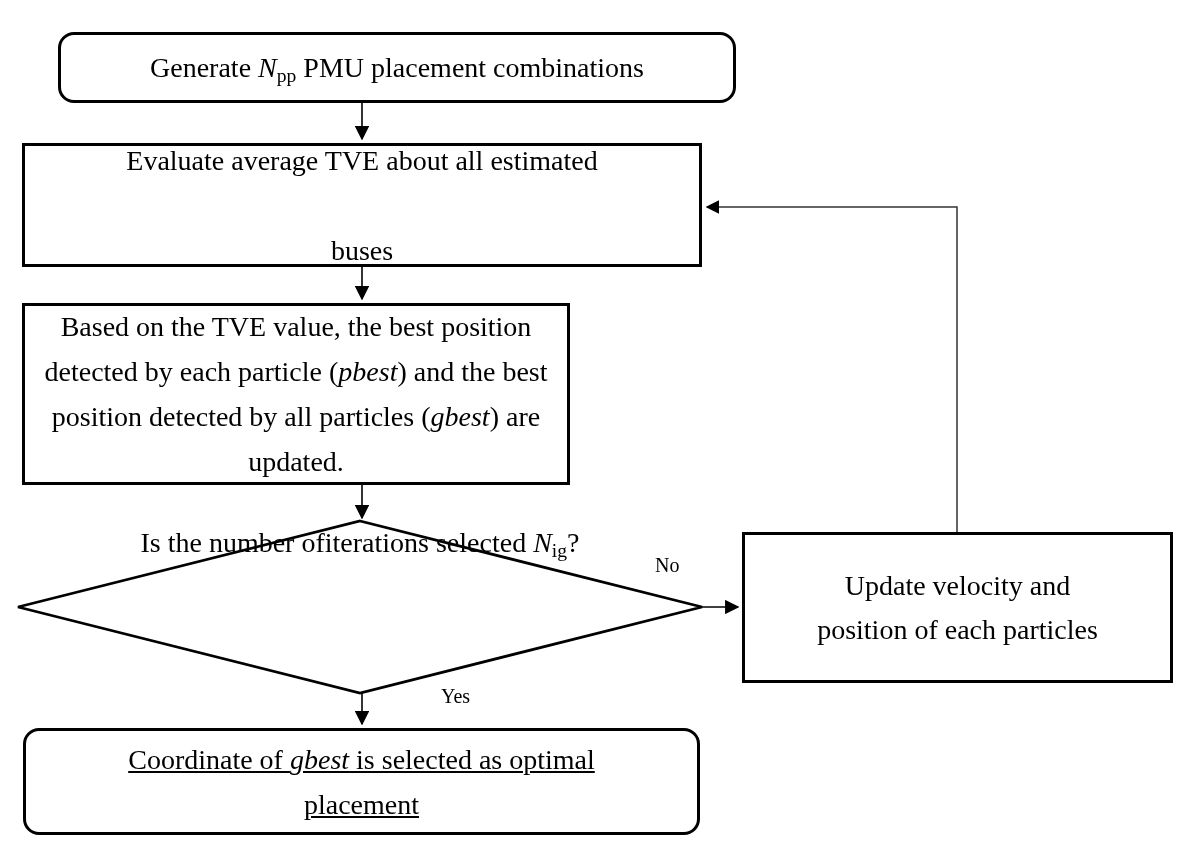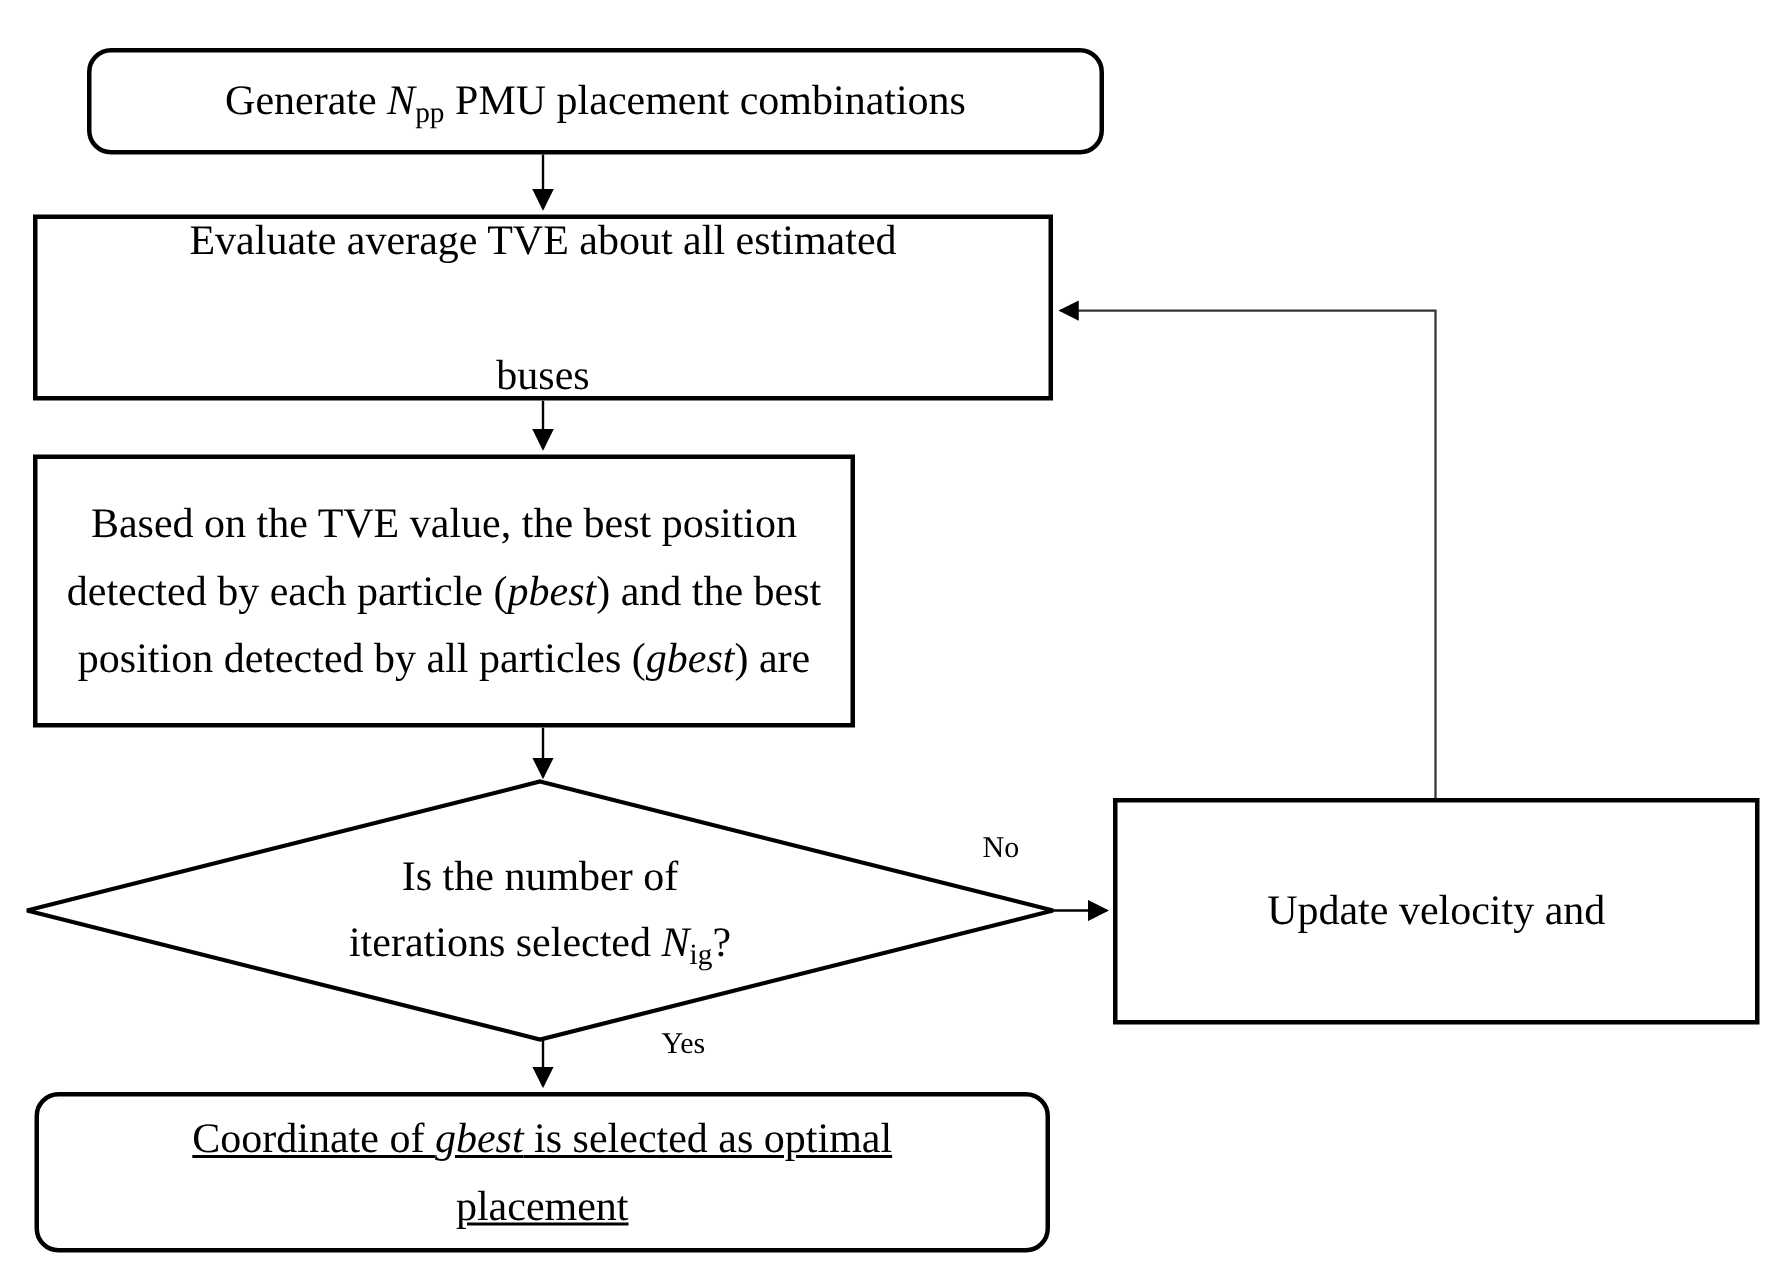--- a/index.html
+++ b/index.html
@@ -9,22 +9,22 @@
   }
   .connectors{position:absolute;left:0;top:0;z-index:0;}
   .node{
     position:absolute;z-index:1;box-sizing:border-box;background:#ffffff;
     border:3px solid #000;display:flex;flex-direction:column;
     justify-content:center;align-items:center;text-align:center;
     font-size:28px;line-height:45px;
   }
   .rounded{border-radius:16px;}
   .diamond-text{
-    position:absolute;z-index:1;display:flex;flex-direction:column;
-    justify-content:center;align-items:center;text-align:center;
+    position:absolute;z-index:1;display:flex;flex-direction:row;
+    justify-content:center;text-align:center;
     font-size:28px;line-height:44px;background:transparent;border:none;
   }
   .ln{white-space:nowrap;}
   .node i, .diamond-text i{font-style:italic;}
   sub{font-size:0.70em;line-height:0;vertical-align:-0.28em;}
   .edge-label{
     position:absolute;z-index:2;font-size:20px;line-height:32px;white-space:nowrap;
   }
 </style>
 </head>
@@ -60,29 +60,31 @@
 
   <div class="node" style="left:22px;top:143px;width:680px;height:124px;gap:45px;">
     <div class="ln">Evaluate average TVE about all estimated</div>
     <div class="ln">buses</div>
   </div>
 
   <div class="node" style="left:22px;top:303px;width:548px;height:182px;">
     <div class="ln">Based on the TVE value, the best position</div>
     <div class="ln"><span>detected by each particle (</span><i>pbest</i><span>) and the best</span></div>
     <div class="ln"><span>position detected by all particles (</span><i>gbest</i><span>) are</span></div>
+    <div class="ln">updated.</div>
   </div>
 
   <div class="diamond-text" style="left:18px;top:521px;width:684px;height:172px;">
     <div class="ln">Is the number of</div>
     <div class="ln"><span>iterations selected </span><i>N</i><sub>ig</sub><span>?</span></div>
   </div>
 
   <div class="node" style="left:742px;top:532px;width:431px;height:151px;line-height:44px;">
     <div class="ln">Update velocity and</div>
+    <div class="ln">position of each particles</div>
   </div>
 
   <div class="node rounded" style="left:23px;top:728px;width:677px;height:107px;text-decoration:underline;">
     <div class="ln"><span>Coordinate of </span><i>gbest</i><span> is selected as optimal</span></div>
     <div class="ln">placement</div>
   </div>
 
   <div class="edge-label" style="left:655px;top:549px;">No</div>
   <div class="edge-label" style="left:441px;top:680px;">Yes</div>
 

